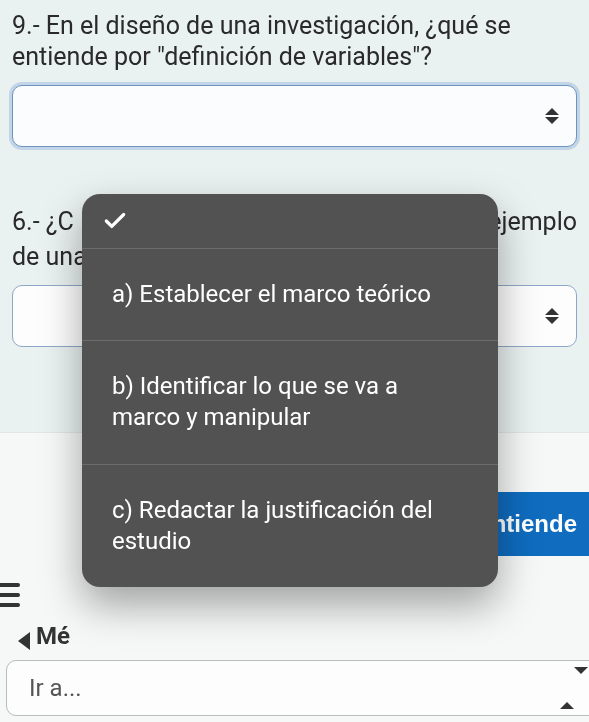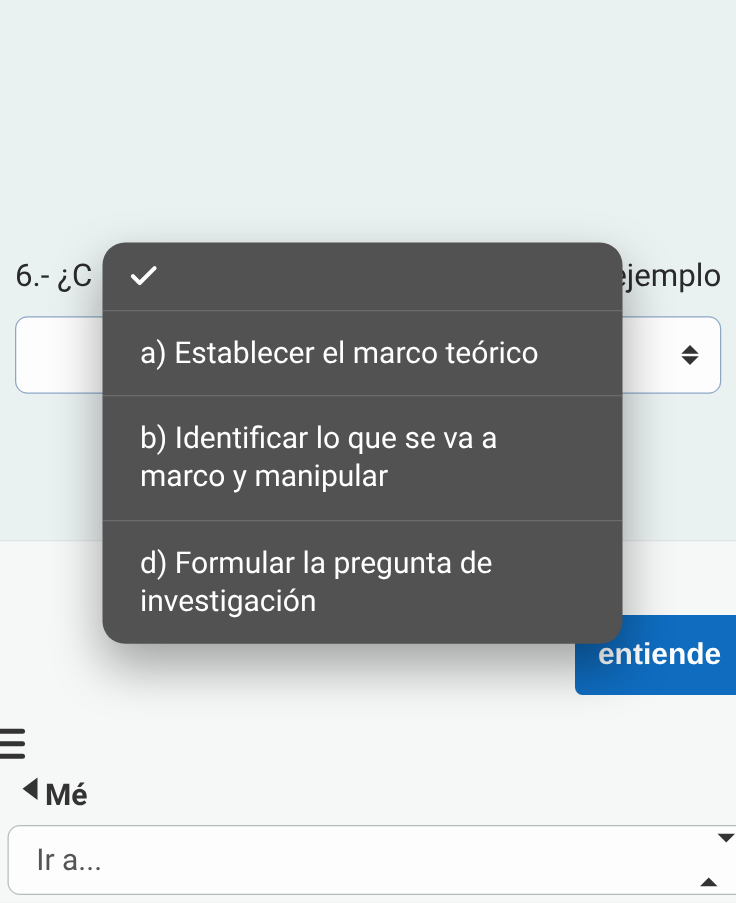--- a/index.html
+++ b/index.html
@@ -108,21 +108,21 @@
     height: 4px;
     background: #333;
     border-radius: 2px;
   }
 
   .breadcrumb {
     position: absolute;
     left: 18px;
     top: 622px;
     display: flex;
-    align-items: flex-start;
+    align-items: flex-end;
     gap: 6px;
     font-size: 24px;
     font-weight: 700;
     color: #333;
   }
   .breadcrumb .tri-left {
     width: 0; height: 0;
     border-top: 9px solid transparent;
     border-bottom: 9px solid transparent;
     border-right: 12px solid #333;
@@ -152,21 +152,21 @@
     left: 82px;
     top: 194px;
     width: 416px;
     background: #525252;
     border-radius: 18px;
     box-shadow: 0 18px 40px rgba(0,0,0,0.35);
     color: #fff;
     overflow: hidden;
   }
   .dropdown .item {
-    padding: 18px 30px;
+    padding: 30px 30px;
     font-size: 24px;
     line-height: 1.3;
     border-top: 1px solid rgba(255,255,255,0.15);
     display: flex;
     align-items: flex-start;
   }
   .dropdown .item:first-child {
     border-top: none;
     padding: 14px 20px;
   }
@@ -185,27 +185,38 @@
     padding: 0 12px;
   }
   .q10 .question-text { margin-bottom: 12px; }
 
 </style>
 </head>
 <body>
 
 <div class="page">
 
+  <div class="question-block">
+    <p class="question-text">9.- En el diseño de una investigación, ¿qué se entiende por "definición de variables"?</p>
+    <div class="select focused">
+      <span></span>
+      <span class="sort-icon">
+        <span class="tri up"></span>
+        <span class="tri down"></span>
+      </span>
+    </div>
+  </div>
 
   <div class="q10">
     <p class="question-text" style="display:flex; justify-content:space-between;">
       <span>6.- ¿C</span>
       <span>ejemplo</span>
     </p>
     <p class="question-text" style="display:flex; justify-content:space-between; margin-top:-8px;">
+      <span>de una</span>
     </p>
     <div class="select">
       <span></span>
       <span class="sort-icon">
         <span class="tri up"></span>
         <span class="tri down"></span>
       </span>
     </div>
   </div>
 
@@ -243,17 +254,17 @@
       </span>
       <span></span>
     </div>
     <div class="item">
       <span>a) Establecer el marco teórico</span>
     </div>
     <div class="item">
       <span>b) Identificar lo que se va a marco y manipular</span>
     </div>
     <div class="item">
-      <span>d) Formular la pregunta de investigación</span>
+      <span>c) Redactar la justificación del estudio</span>
     </div>
   </div>
 
 </div>
 
 </body></html>

